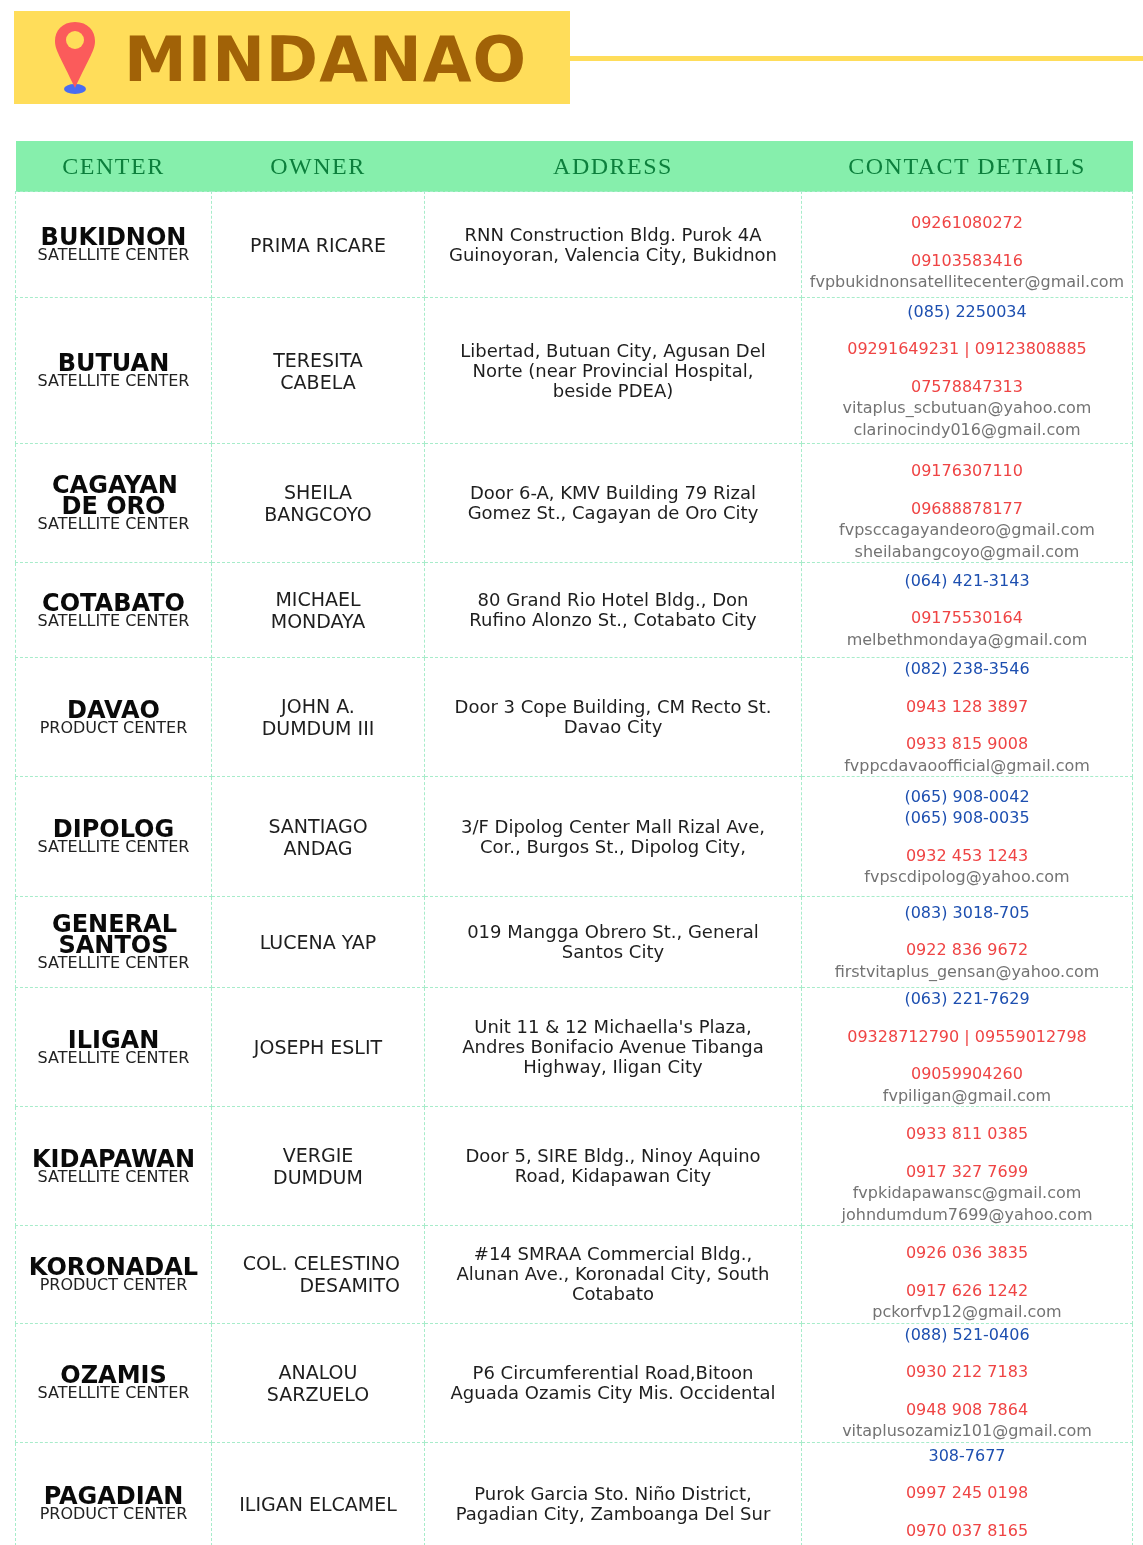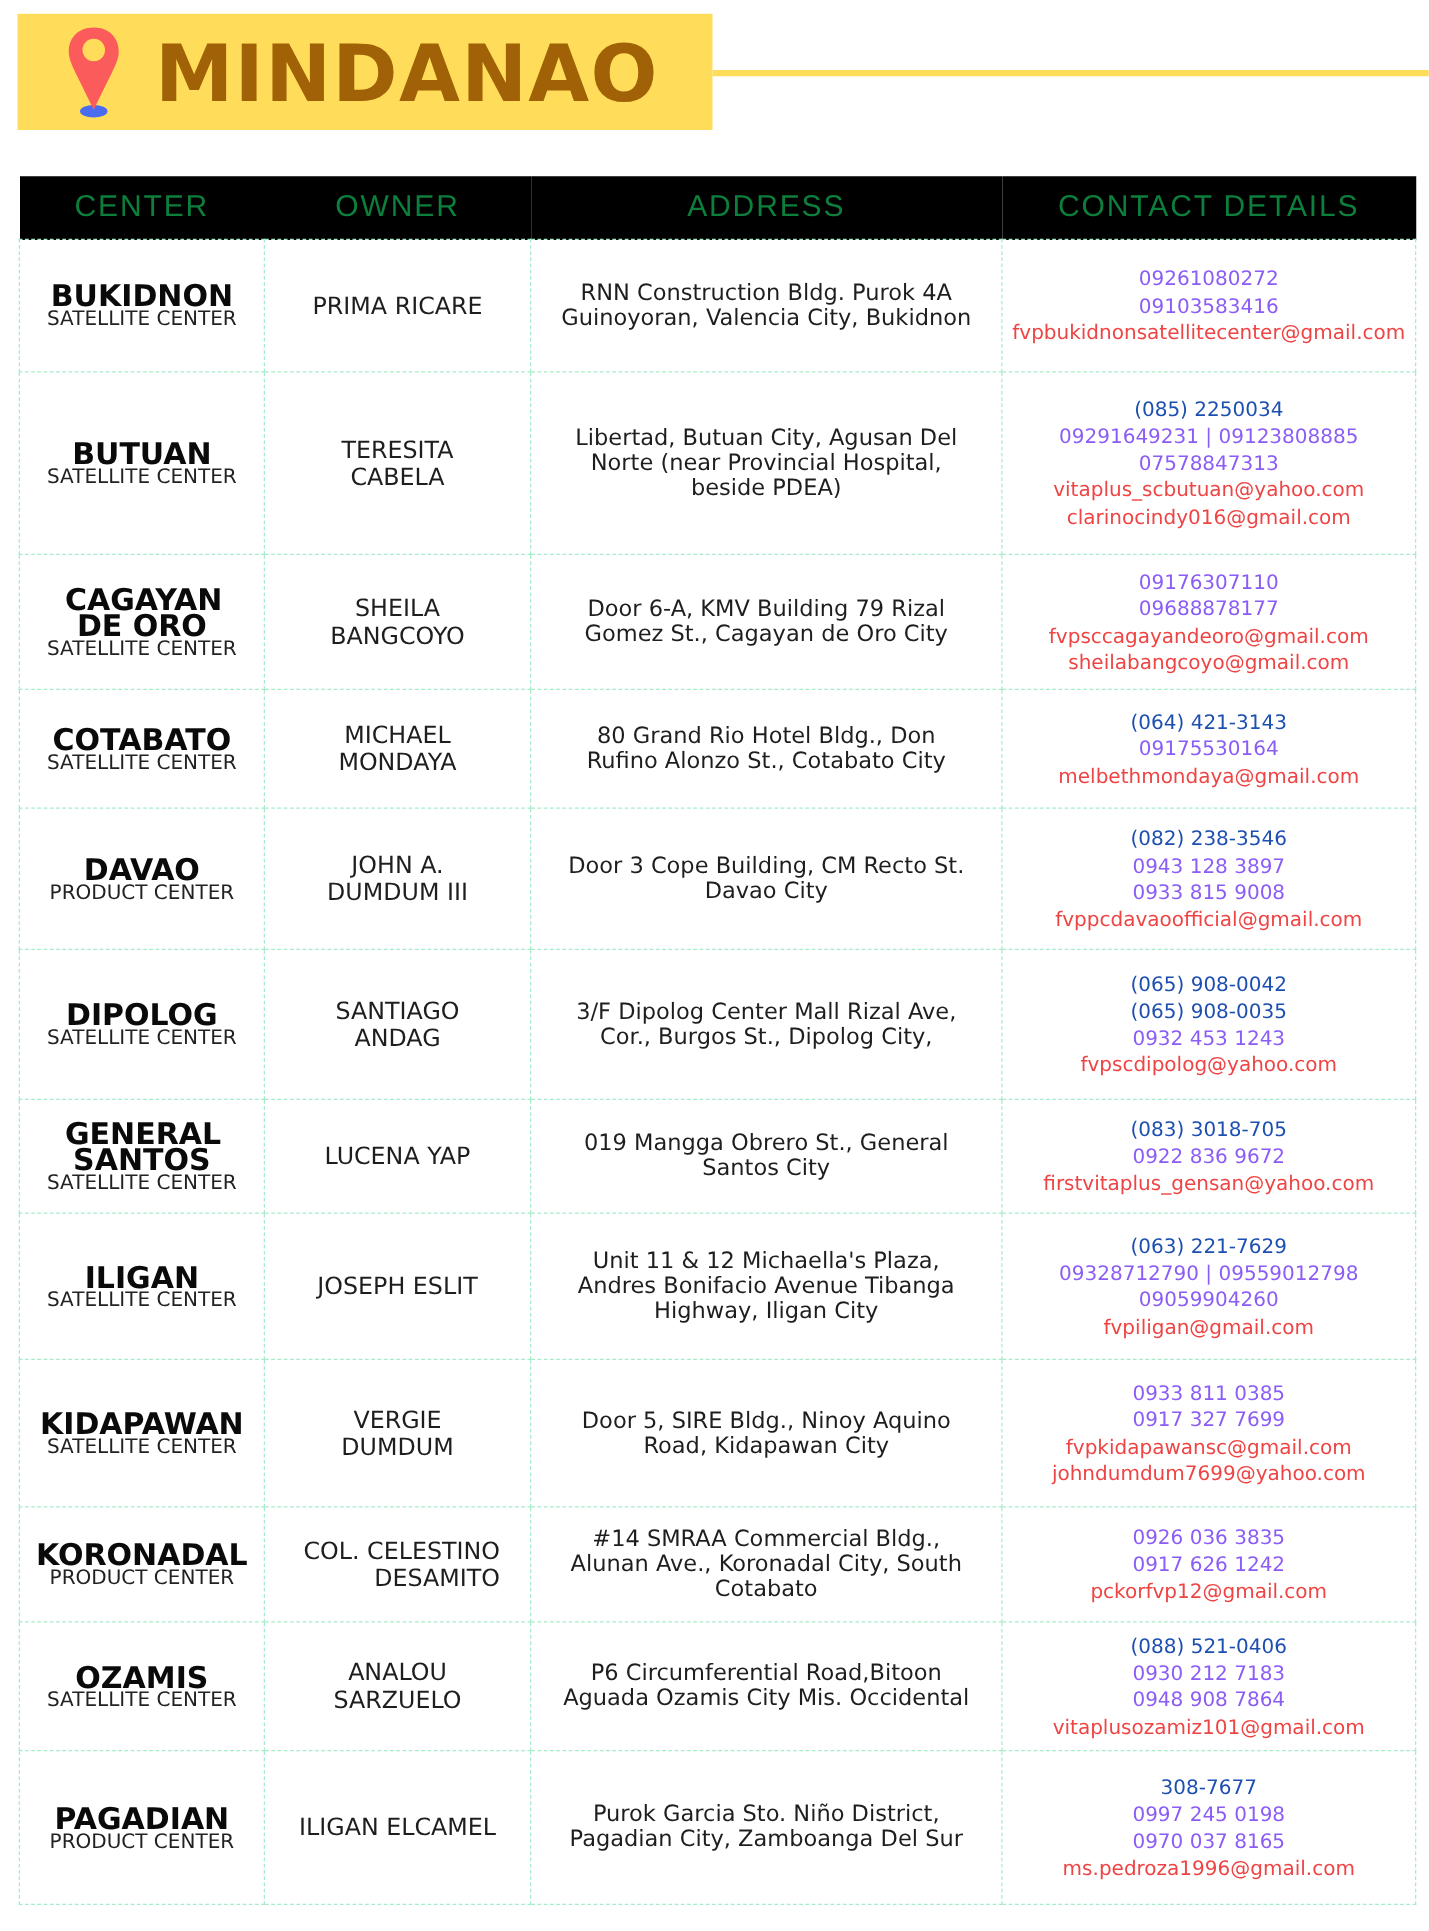--- a/index.html
+++ b/index.html
@@ -3,30 +3,30 @@
 <meta charset="utf-8">
 <style>
   html, body { margin: 0; padding: 0; background: #ffffff; }
   body { width: 1143px; height: 1545px; position: relative; overflow: hidden; font-family: "DejaVu Sans", sans-serif; }
   .title-banner { position: absolute; left: 14px; top: 11px; width: 556px; height: 93px; background: #ffdd5a; }
   .title-line { position: absolute; left: 570px; top: 56px; width: 573px; height: 5px; background: #ffdd5a; }
   .pin-icon { position: absolute; left: 52px; top: 20px; width: 46px; height: 76px; }
   .title-text { position: absolute; left: 124px; top: 22px; font-family: "DejaVu Sans", sans-serif; font-weight: bold; font-size: 63px; line-height: 76px; color: #a16207; letter-spacing: 1px; }
 
   .table { position: absolute; left: 15px; top: 141px; width: 1117px; border-collapse: collapse; table-layout: fixed; }
-  .table th { background: #000000; color: #0c7f3c; font-family: Liberation Sans, sans-serif; font-weight: normal; font-size: 24px; letter-spacing: 1.5px; height: 50px; padding: 0; text-align: center; }
+  .table th { background: #86efac; color: #0c7f3c; font-family: Liberation Serif, serif; font-weight: normal; font-size: 24px; letter-spacing: 1.5px; height: 50px; padding: 0; text-align: center; }
   .table td { border: 1.5px dashed #a7ecca; text-align: center; vertical-align: middle; padding: 0 6px; font-family: "DejaVu Sans", sans-serif; color: #222; }
   .center-name { font-weight: bold; font-size: 24px; line-height: 21px; color: #0a0a0a; }
   .center-type { font-size: 16px; line-height: 14px; color: #222; }
   .owner { font-size: 19px; line-height: 22px; color: #1e1e1e; }
   .address { font-size: 18px; line-height: 20px; color: #1e1e1e; }
   .contact-line { font-size: 16px; line-height: 21.5px; }
   .c-landline { color: #1d4fb0; }
-  .c-mobile { color: #8b5cf6; }
-  .c-email { color: #ef4444; }
+  .c-mobile { color: #ef4444; margin-top: 16px; }
+  .c-email { color: #737373; }
 </style>
 </head>
 <body>
 
 <div class="title-banner"></div>
 <div class="title-line"></div>
 <svg class="pin-icon" viewBox="0 0 46 76">
   <ellipse cx="23" cy="69" rx="11" ry="5" fill="#4a6cf0"></ellipse>
   <path d="M23 2 C10 2 3 11 3 21 C3 30 8 36 23 68 C38 36 43 30 43 21 C43 11 36 2 23 2 Z" fill="#fb5b5b"></path>
   <circle cx="23" cy="20" r="9" fill="#ffdd5a"></circle>

